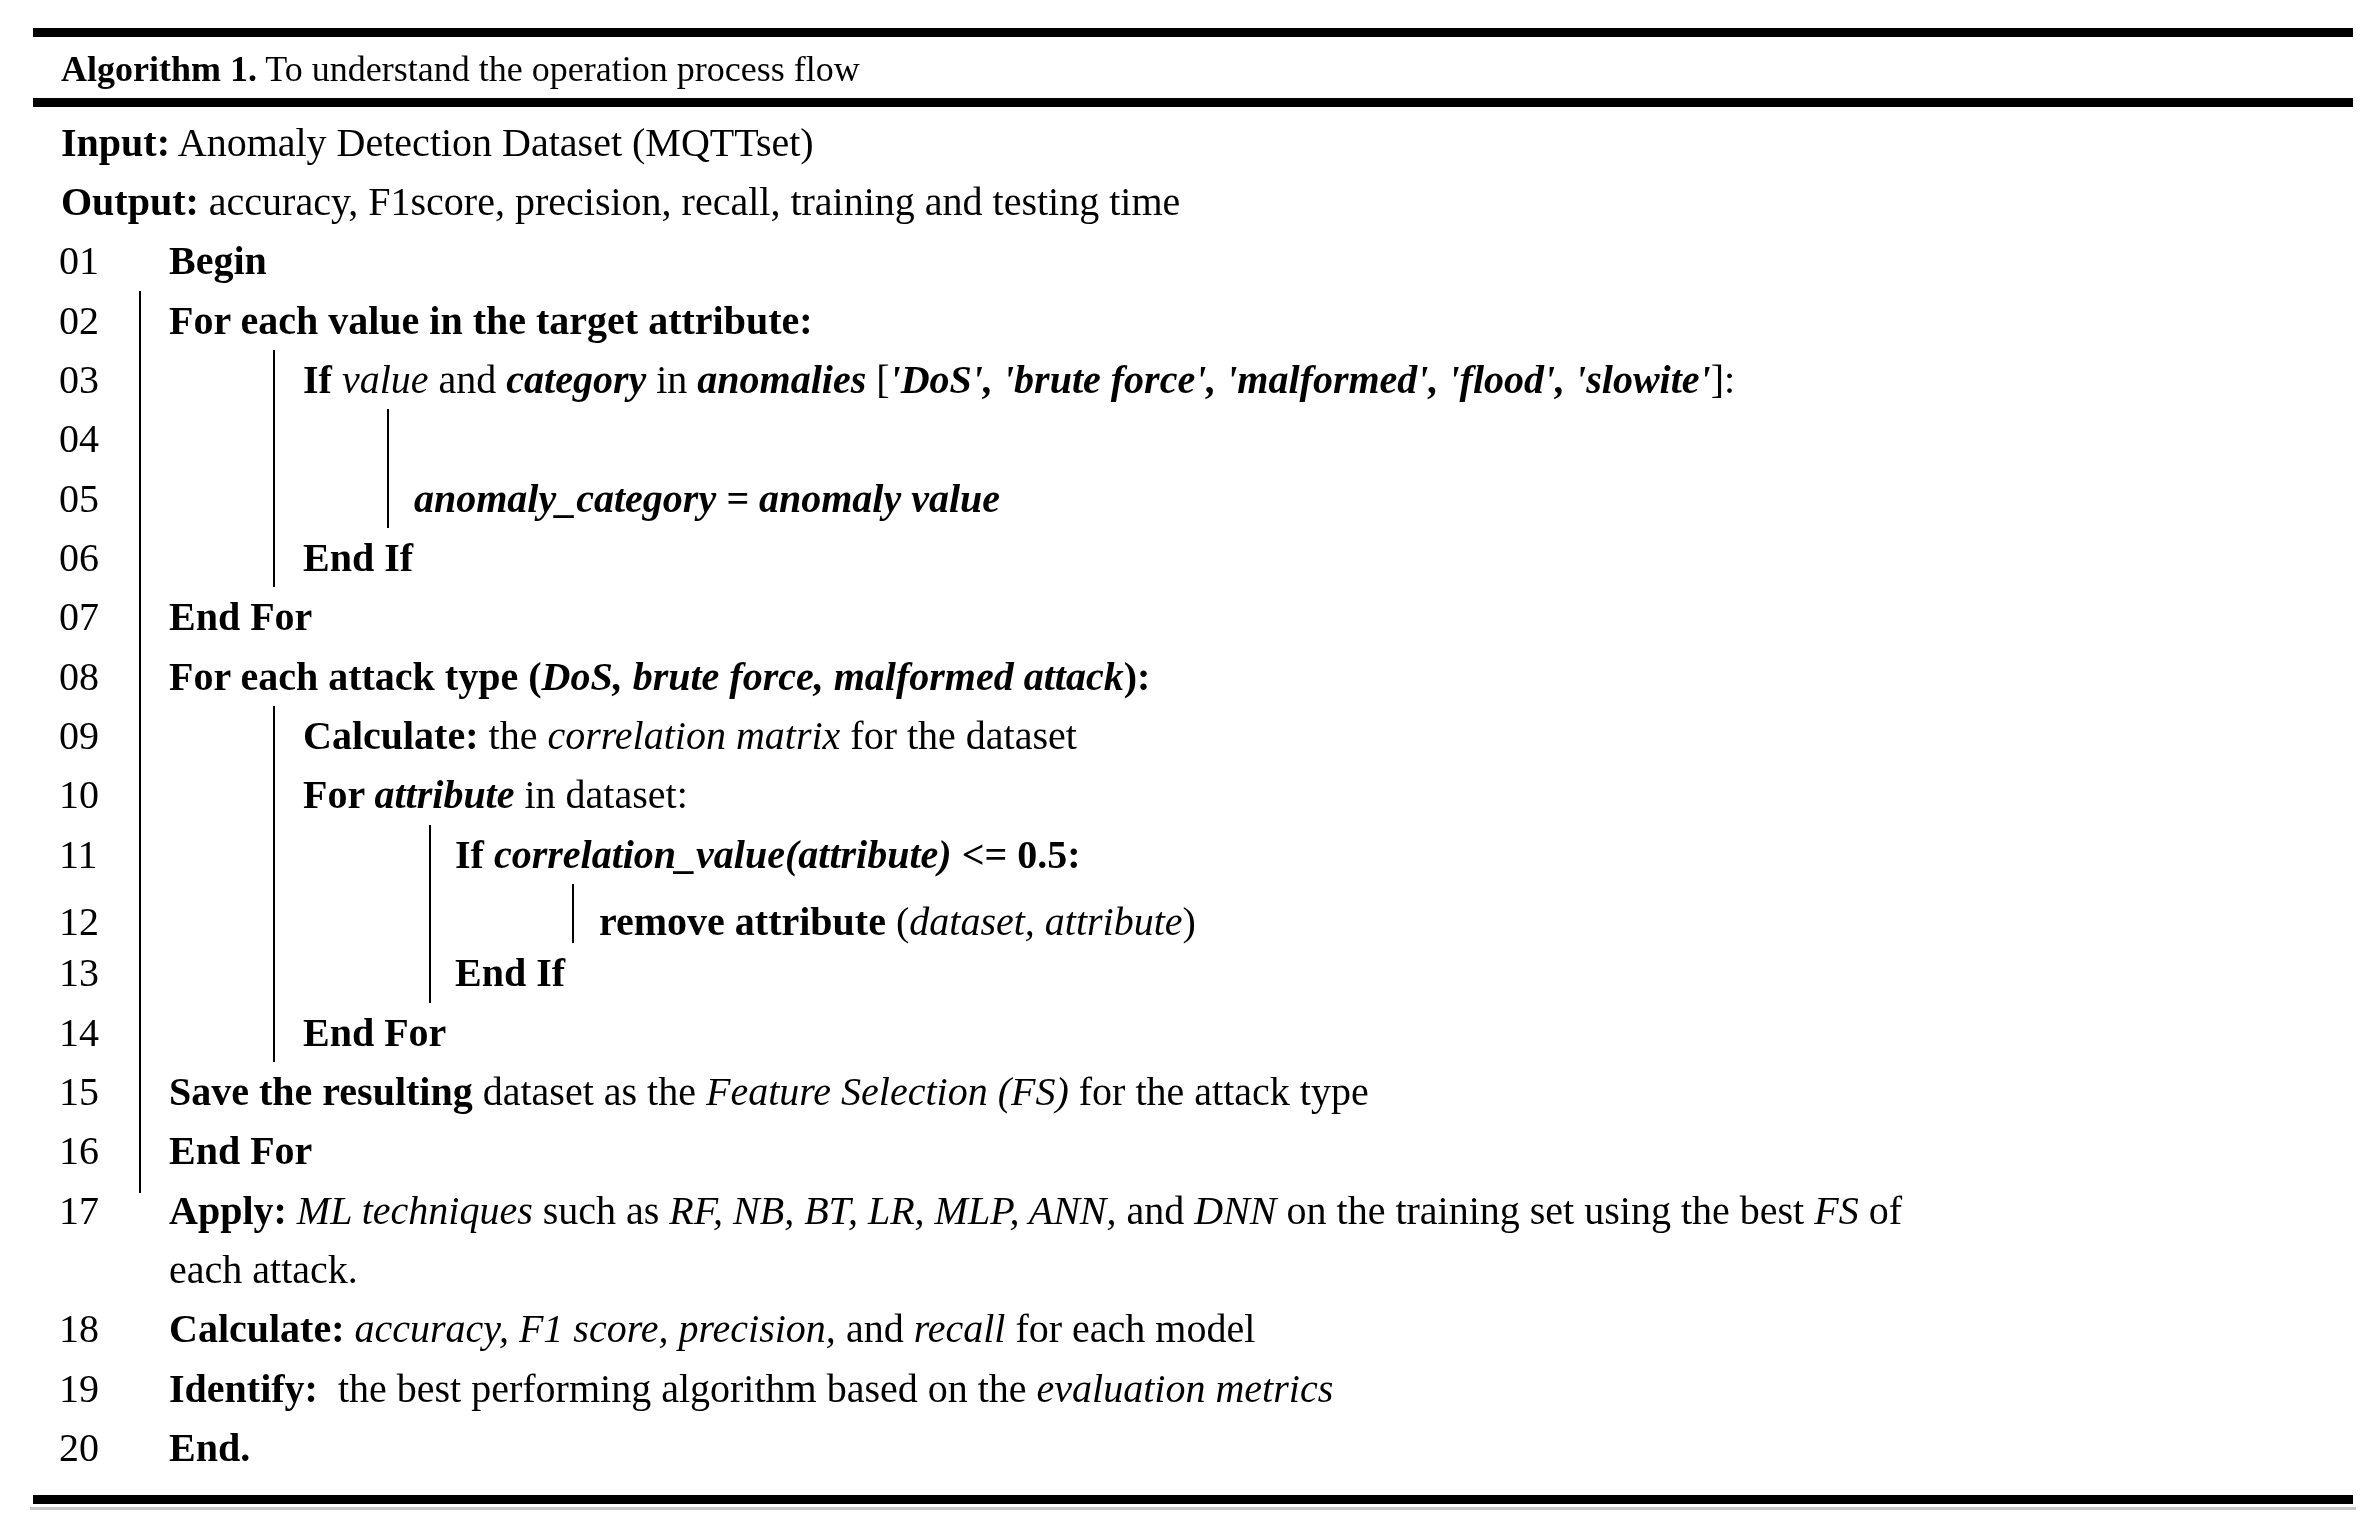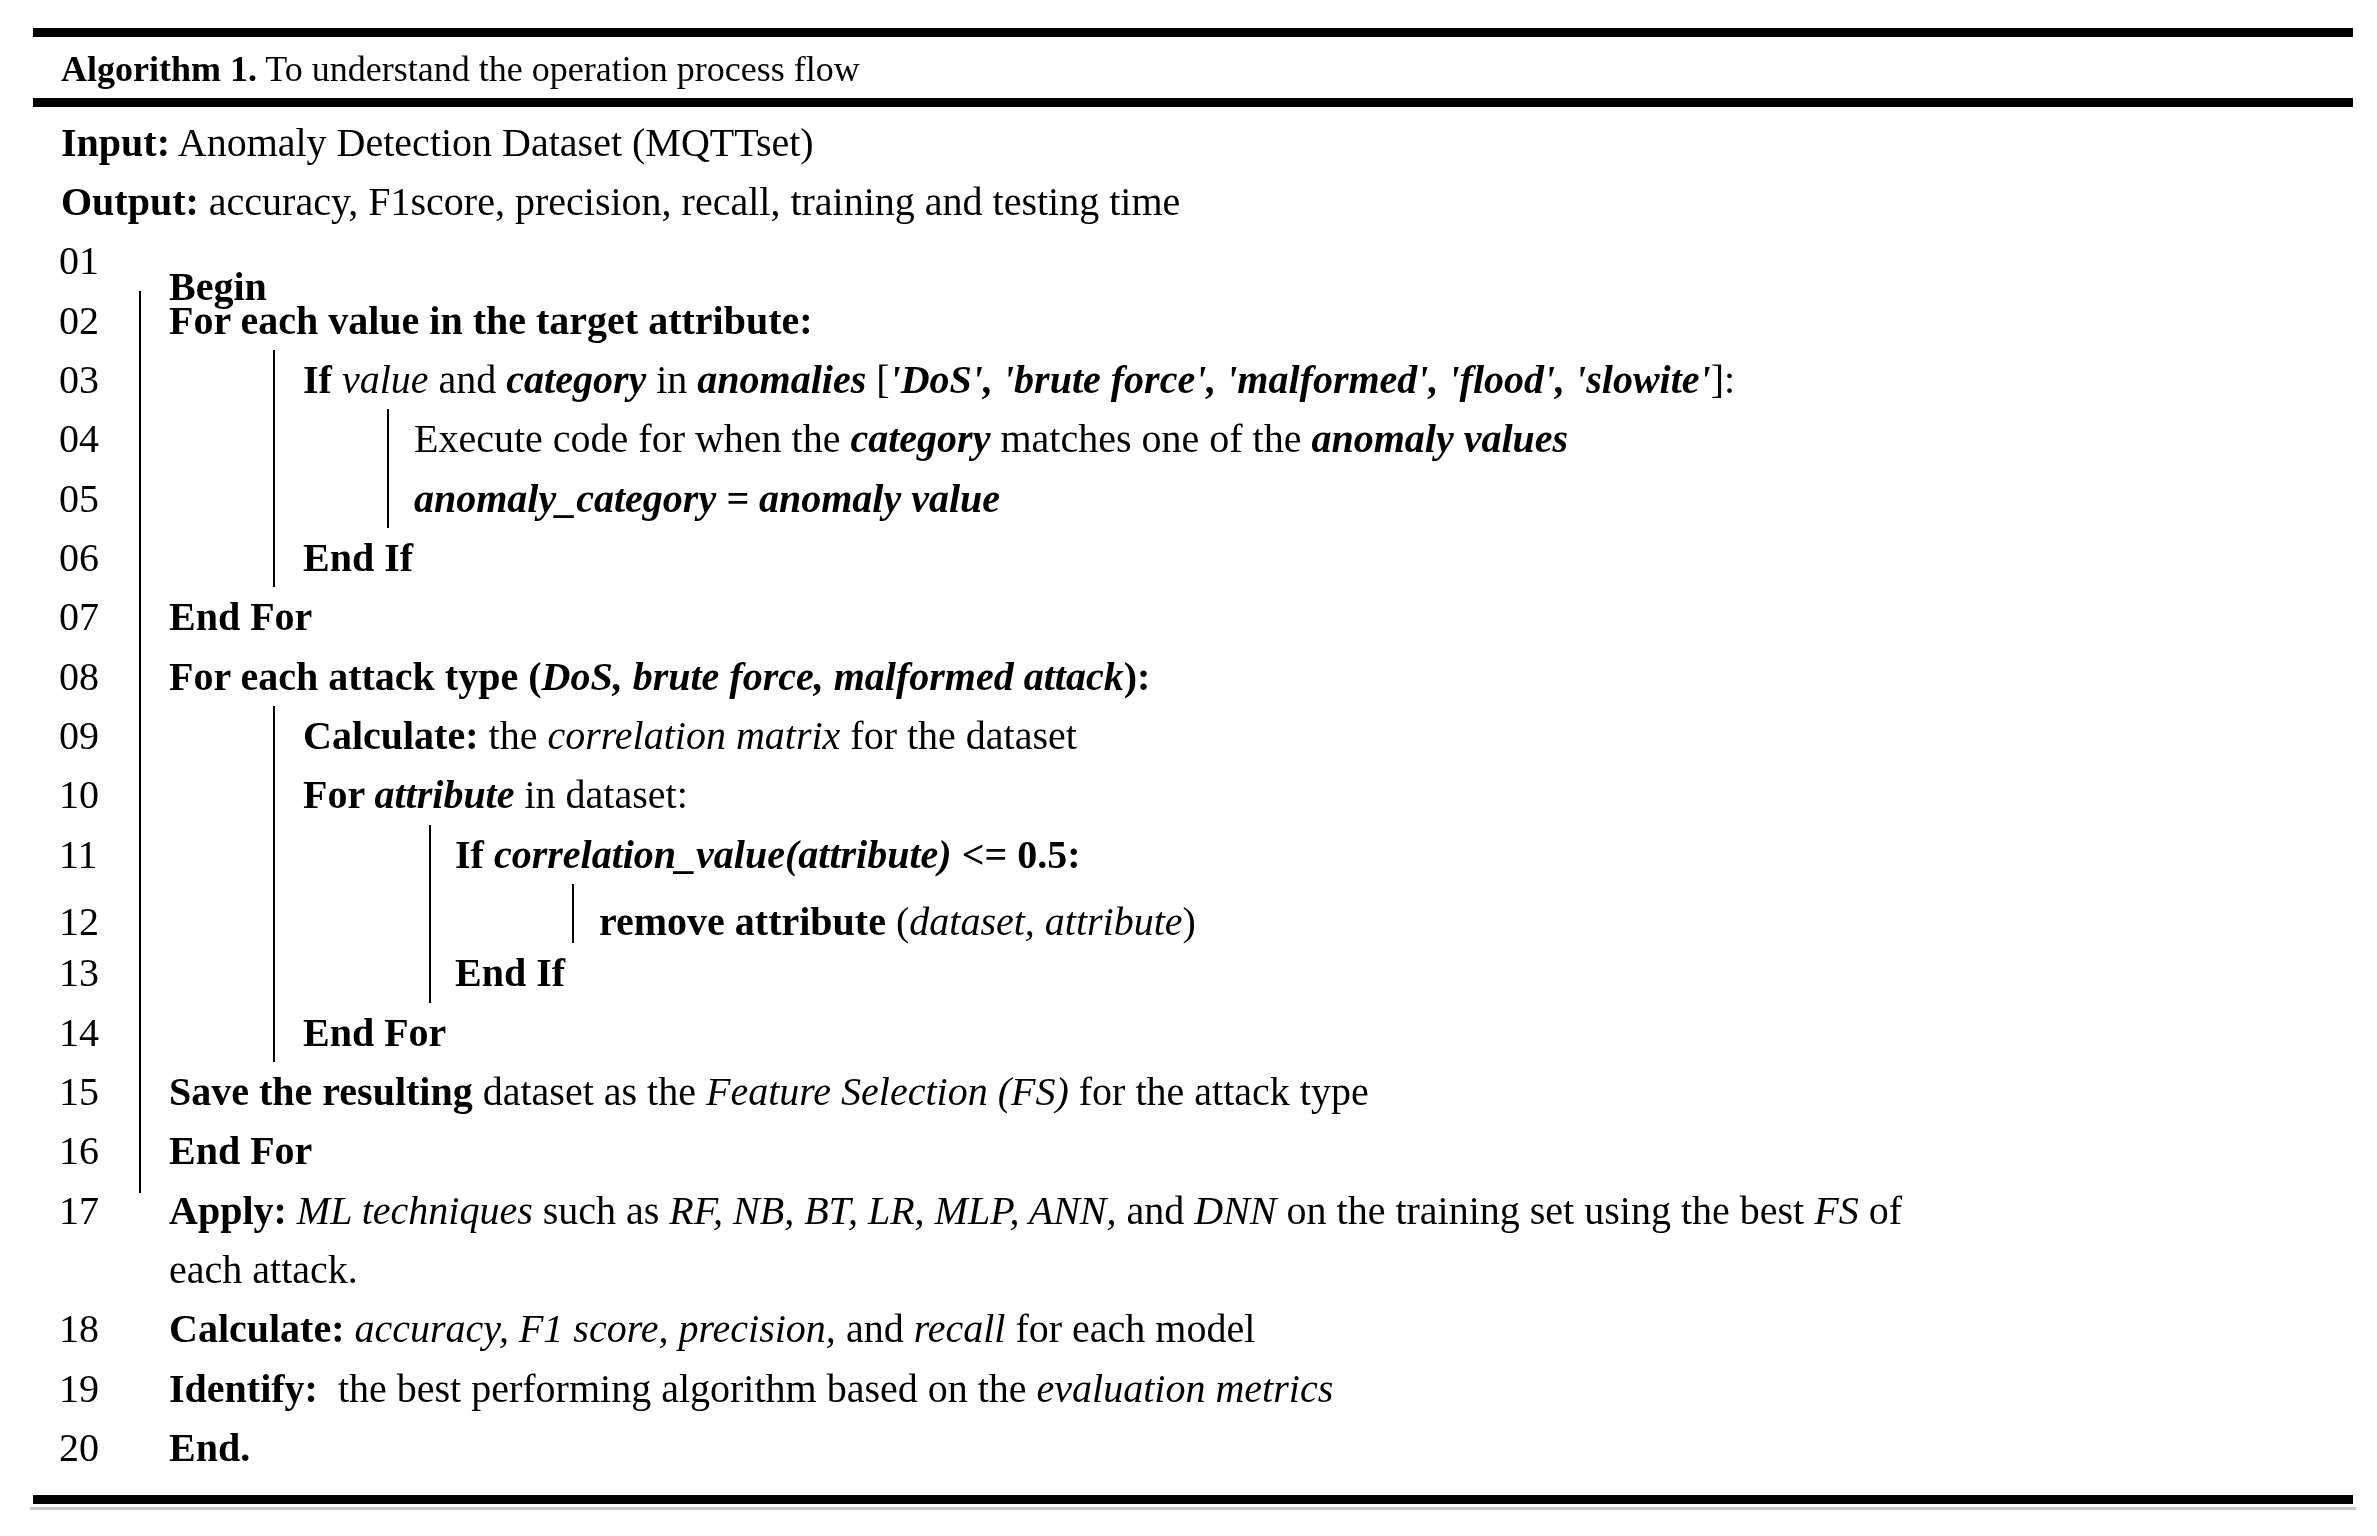--- a/index.html
+++ b/index.html
@@ -29,33 +29,32 @@
   <div class="row" style="top:113px">
     <span class="txt hdr"><b>Input:</b><span> Anomaly Detection Dataset (MQTTset)</span></span>
   </div>
   <div class="row" style="top:172px">
     <span class="txt hdr"><b>Output:</b><span> accuracy, F1score, precision, recall, training and testing time</span></span>
   </div>
 
   <div id="lines">
       <div class="row" style="top: 231px;">
         <span class="ln">01</span>
-        <span class="txt" style="left: 169px; margin-top: 26px;"><span style="font-weight: bold; white-space: pre;">Begin</span></span>
+        <span class="txt" style="left: 169px;"><span style="font-weight: bold; white-space: pre;">Begin</span></span>
       </div>
       <div class="row" style="top: 291px;">
         <span class="ln">02</span>
         <span class="txt" style="left: 169px;"><span style="font-weight: bold; white-space: pre;">For each value in the target attribute:</span></span>
       </div>
       <div class="row" style="top: 350px;">
         <span class="ln">03</span>
         <span class="txt" style="left: 303px;"><span style="font-weight: bold; white-space: pre;">If </span><span style="font-style: italic; white-space: pre;">value</span><span style="white-space: pre;"> and </span><span style="font-weight: bold; font-style: italic; white-space: pre;">category</span><span style="white-space: pre;"> in </span><span style="font-weight: bold; font-style: italic; white-space: pre;">anomalies</span><span style="white-space: pre;"> [</span><span style="font-weight: bold; font-style: italic; white-space: pre;">'DoS', 'brute force', 'malformed', 'flood', 'slowite'</span><span style="white-space: pre;">]:</span></span>
       </div>
       <div class="row" style="top: 409px;">
         <span class="ln">04</span>
-        <span class="txt" style="left: 414px;"><span style="white-space: pre;">Execute code for when the </span><span style="font-weight: bold; font-style: italic; white-space: pre;">category</span><span style="white-space: pre;"> matches one of the </span><span style="font-weight: bold; font-style: italic; white-space: pre;">anomaly values</span></span>
       </div>
       <div class="row" style="top: 469px;">
         <span class="ln">05</span>
         <span class="txt" style="left: 414px;"><span style="font-weight: bold; font-style: italic; white-space: pre;">anomaly_category = anomaly value</span></span>
       </div>
       <div class="row" style="top: 528px;">
         <span class="ln">06</span>
         <span class="txt" style="left: 303px;"><span style="font-weight: bold; white-space: pre;">End If</span></span>
       </div>
       <div class="row" style="top: 587px;">

